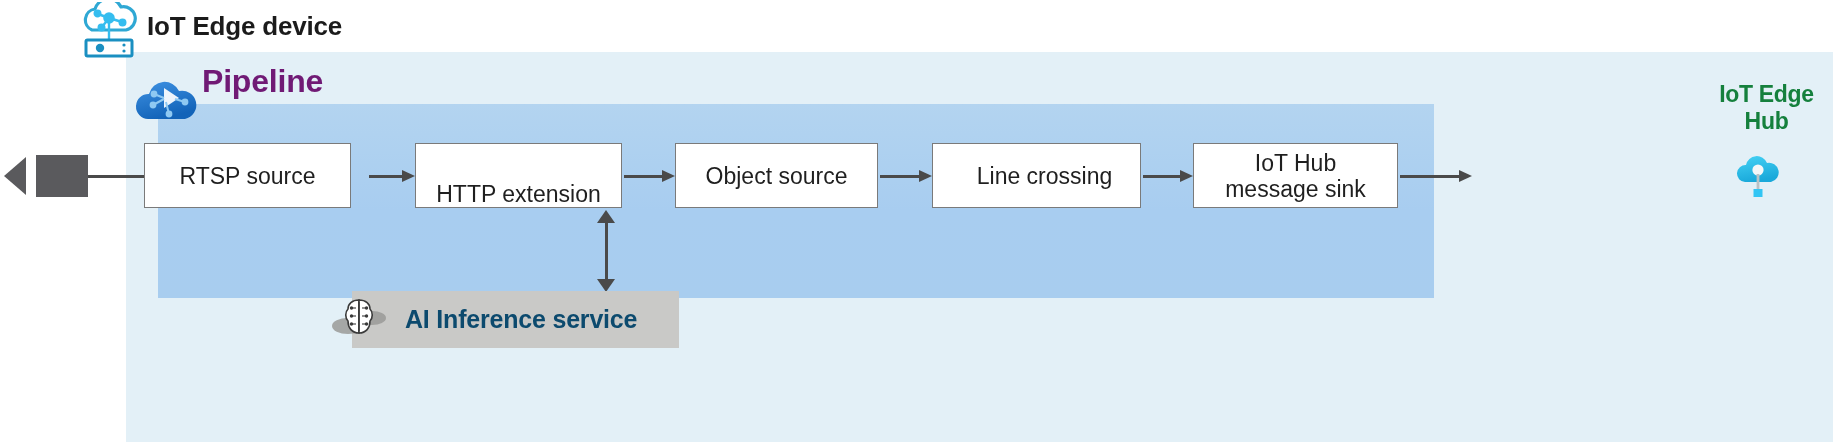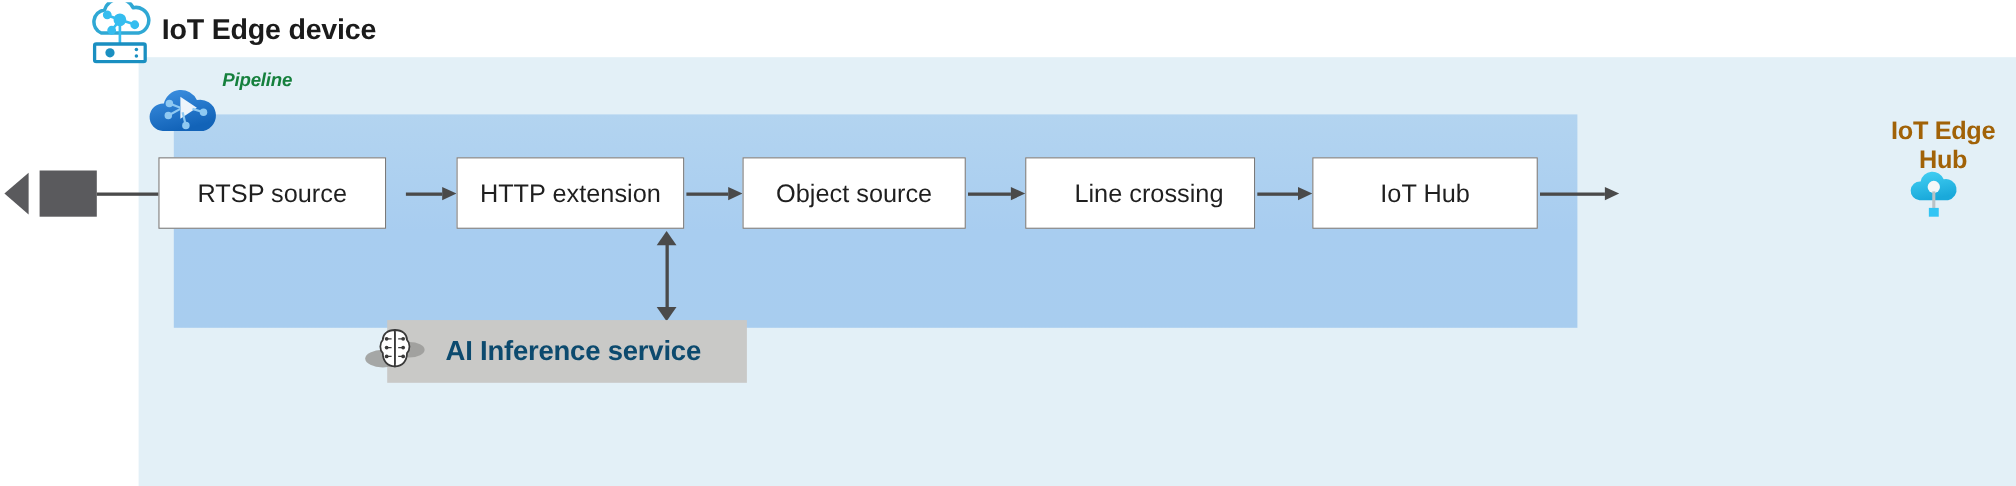--- a/index.html
+++ b/index.html
@@ -29,44 +29,44 @@
   }
 
   
   .lbl-edge-device{
     position:absolute;left:147px;top:11px;
     font-size:26px;font-weight:bold;color:#1b1b1b;
     letter-spacing:-0.2px;white-space:nowrap;
   }
   .lbl-pipeline{
     position:absolute;left:202px;top:63px;
-    font-size:17px;font-weight:bold;color:#15803d;
-    letter-spacing:-0.2px;white-space:nowrap;font-style:italic;
+    font-size:32px;font-weight:bold;color:#701a75;
+    letter-spacing:-0.2px;white-space:nowrap;
   }
   .lbl-hub{
-    position:absolute;left:1700px;top:105px;
+    position:absolute;left:1700px;top:81px;
     width:133px;text-align:center;
-    font-size:23px;font-weight:bold;color:#a16207;
+    font-size:23px;font-weight:bold;color:#15803d;
     line-height:27px;letter-spacing:-0.3px;
   }
 
   
   .node{
     position:absolute;
     top:143px;height:65px;
     background:#ffffff;
     border:1px solid #7a7a7a;
     box-sizing:border-box;
     display:flex;align-items:center;justify-content:center;
     text-align:center;
     font-size:23px;color:#1f1f1f;
     line-height:26px;
   }
   .n0{left:144px;width:207px;}
-  .n1{left:415px;width:207px;}
+  .n1{left:415px;width:207px;align-items:flex-end;}
   .n2{left:675px;width:203px;}
   .n3{left:932px;width:209px;padding-left:16px;}
   .n4{left:1193px;width:205px;}
 
   
   .ai-box{
     position:absolute;
     left:352px;top:291px;
     width:327px;height:57px;
     background:#c9c9c7;
@@ -227,20 +227,21 @@
   </div>
 
   <div class="arrow-h" style="left:1143px;top:170px;width:50px;">
     <div class="shaft" style="width:37px;"></div>
     <div class="head" style="left:37px;"></div>
   </div>
 
   <div class="node n4">
     <span>
       <span>IoT Hub</span><br>
+      <span>message sink</span>
     </span>
   </div>
 
   <div class="arrow-h" style="left:1400px;top:170px;width:72px;">
     <div class="shaft" style="width:59px;"></div>
     <div class="head" style="left:59px;"></div>
   </div>
 
   <div class="lbl-hub">
     <span>IoT Edge</span><br>

